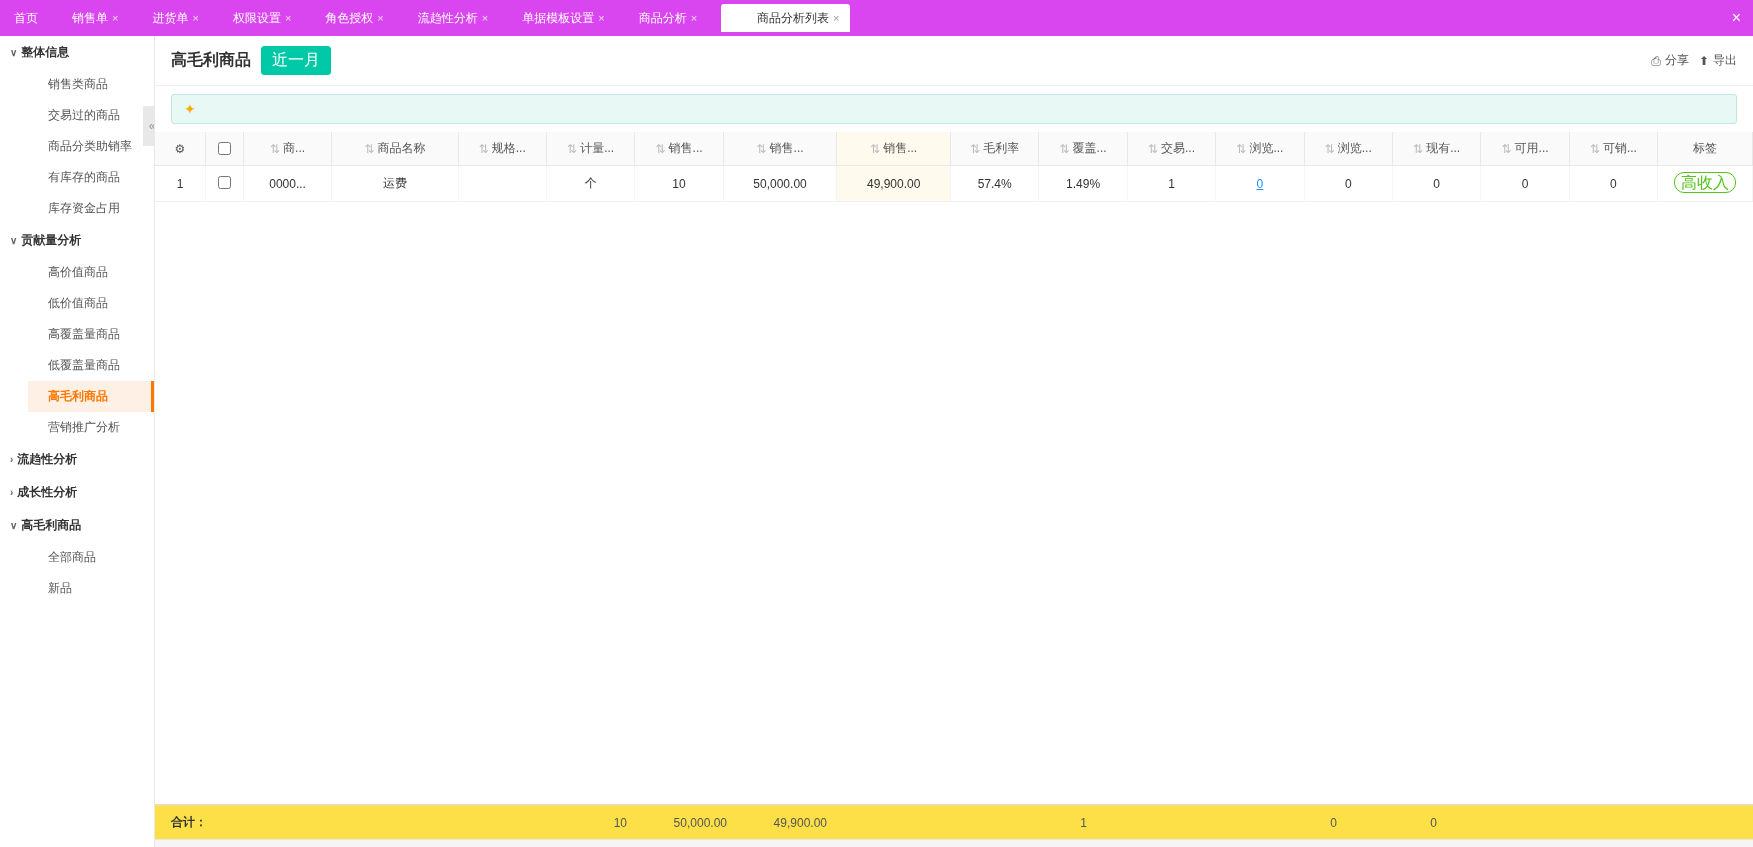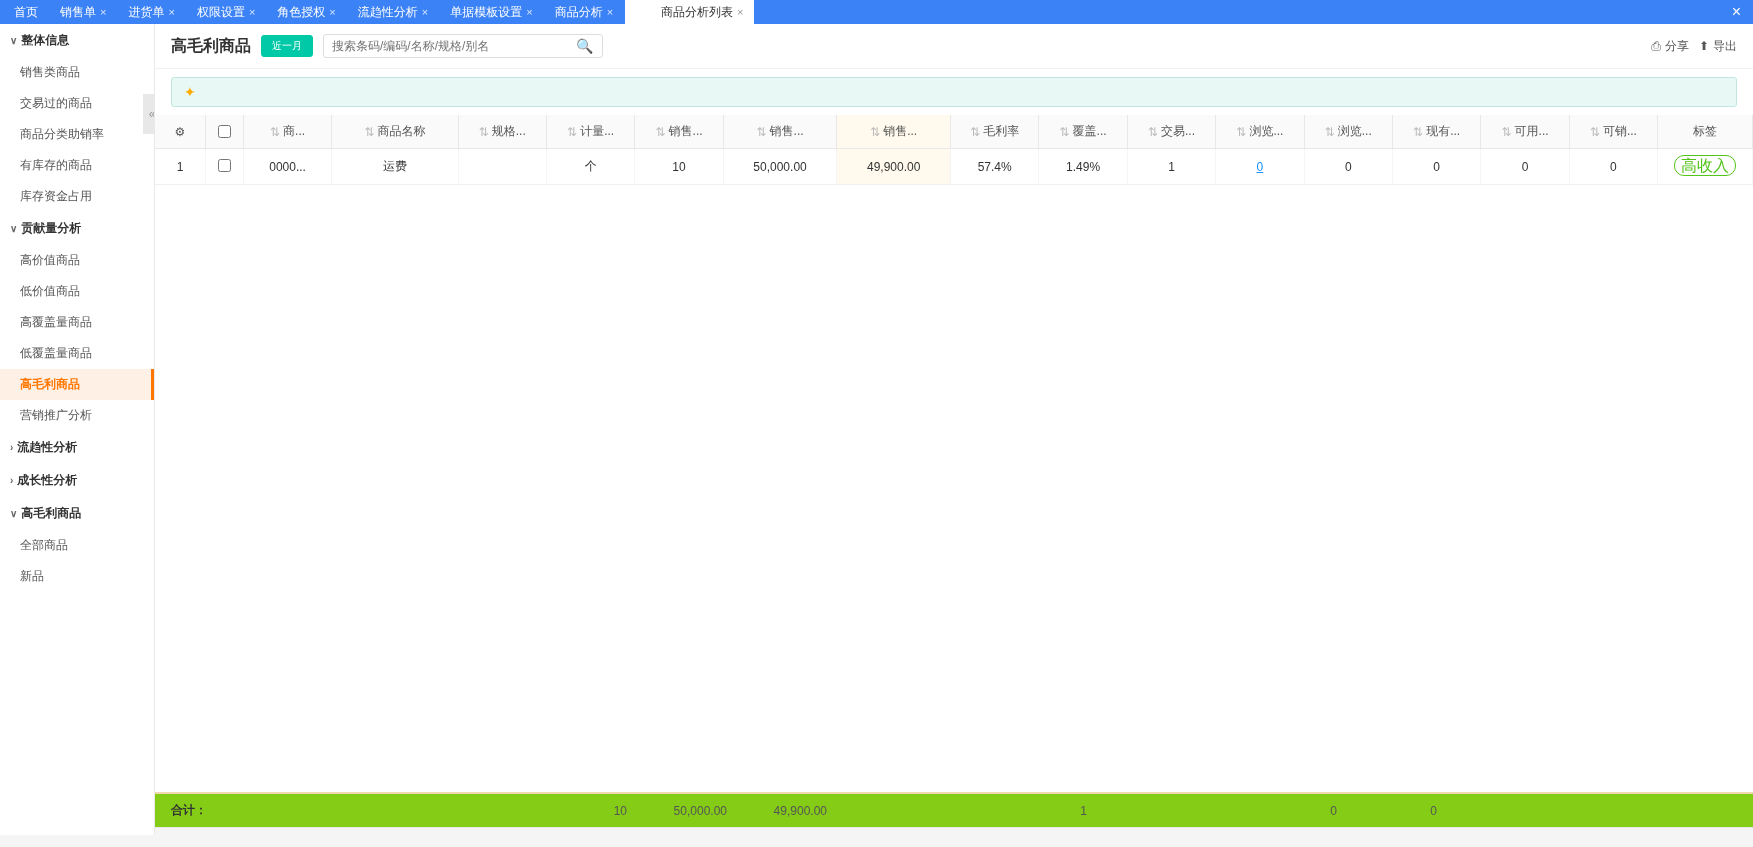--- a/index.html
+++ b/index.html
@@ -2,24 +2,24 @@
 <html><head>
   <meta charset="utf-8">
   <style>
     * { box-sizing: border-box; margin: 0; padding: 0; font-family: 'Microsoft YaHei', Arial, sans-serif; font-size: 12px; }
     body { background: #f5f5f5; overflow: hidden; }
 
     
     .top-nav {
       display: flex;
       align-items: center;
-      background: #3b82f6;
-      height: 24px;
+      background: #d946ef;
+      height: 36px;
       padding: 0 4px;
-      gap: 2px;
+      gap: 14px;
     }
     .nav-tab {
       display: flex;
       align-items: center;
       padding: 0 10px;
       height: 28px;
       color: #fff;
       cursor: pointer;
       border-radius: 3px 3px 0 0;
       white-space: nowrap;
@@ -55,20 +55,21 @@
       gap: 4px;
     }
     .sidebar-group-header .arrow { font-size: 10px; color: #666; }
     .sidebar-item {
       padding: 7px 10px 7px 20px;
       color: #555;
       cursor: pointer;
       white-space: nowrap;
       overflow: hidden;
       text-overflow: ellipsis;
+      margin-left: 28px;
     }
     .sidebar-item.active { background: #fff0e6; color: #ff7700; font-weight: bold; border-right: 3px solid #ff7700; }
 
     
     .sidebar-collapse-btn {
       position: absolute;
       left: 143px;
       top: 70px;
       width: 18px;
       height: 40px;
@@ -106,21 +107,21 @@
       font-weight: bold;
       color: #333;
     }
     .filter-btn {
       padding: 3px 10px;
       border: 1px solid #ddd;
       border-radius: 3px;
       background: #fff;
       color: #333;
       cursor: pointer;
-      font-size: 10px;
+      font-size: 16px;
     }
     .filter-btn.active {
       background: #00c9a7;
       border-color: #00c9a7;
       color: #fff;
     }
     .search-box {
       display: flex;
       align-items: center;
       border: 1px solid #ddd;
@@ -198,21 +199,21 @@
       padding: 7px 6px;
       text-align: center;
       color: #333;
       white-space: nowrap;
     }
     .tag-high { color: #52c41a; font-size: 16px; padding: 1px 6px; border: 1px solid #52c41a; border-radius: 10px; }
     .link-style { color: #1890ff; text-decoration: underline; cursor: pointer; }
 
     
     .table-footer {
-      background: #84cc16;
+      background: #fde047;
       border-top: 2px solid #f0d8b0;
       display: flex;
       align-items: center;
       padding: 8px 16px;
       gap: 20px;
       font-size: 12px;
       color: #555;
       flex-shrink: 0;
     }
     .footer-label { font-weight: bold; color: #333; margin-right: 20px; }
@@ -314,24 +315,20 @@
     </div>
     <div class="sidebar-item">全部商品</div>
     <div class="sidebar-item">新品</div>
   </div>
 
   <div class="content-area">
 
     <div class="content-header">
       <span class="content-title">高毛利商品</span>
       <button class="filter-btn active">近一月</button>
-      <div class="search-box">
-        <input type="text" placeholder="搜索条码/编码/名称/规格/别名" style="">
-        <span style="color:#999; font-size:14px;">🔍</span>
-      </div>
       <div class="header-actions">
         <div class="action-btn">
           <span>⎙</span>
           <span>分享</span>
         </div>
         <div class="action-btn">
           <span>⬆</span>
           <span>导出</span>
         </div>
       </div>

